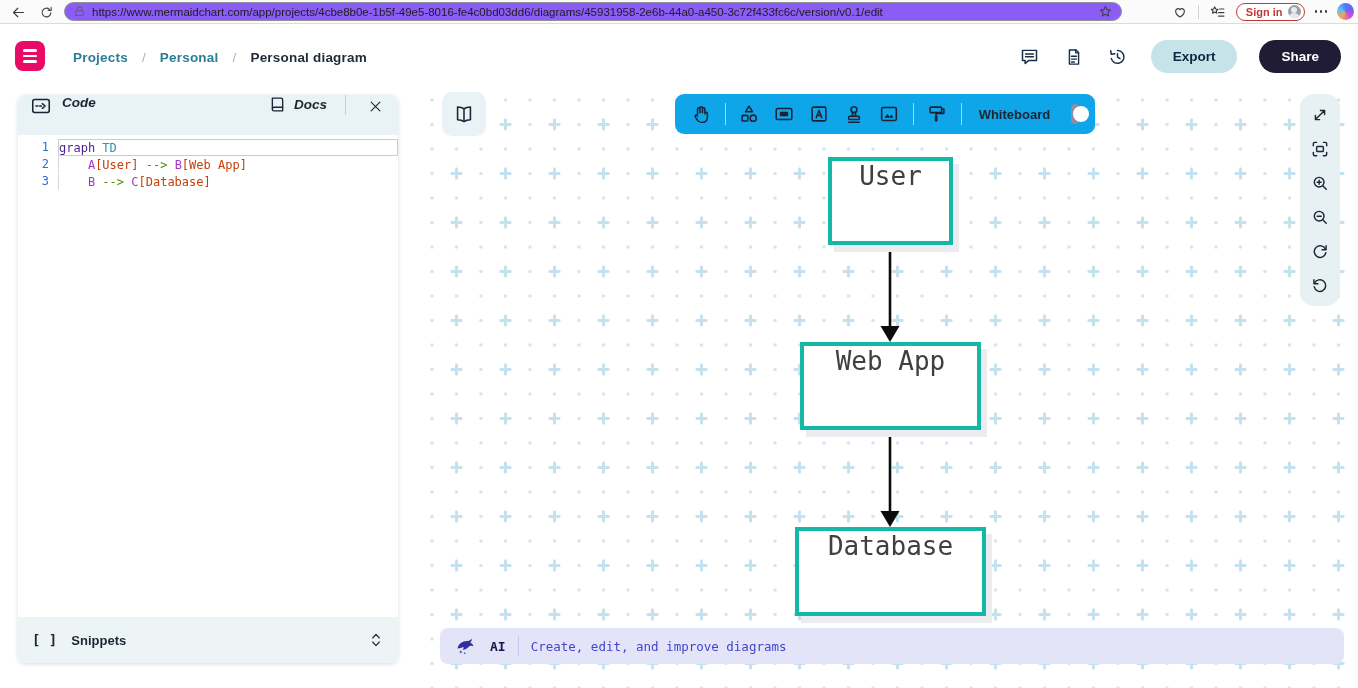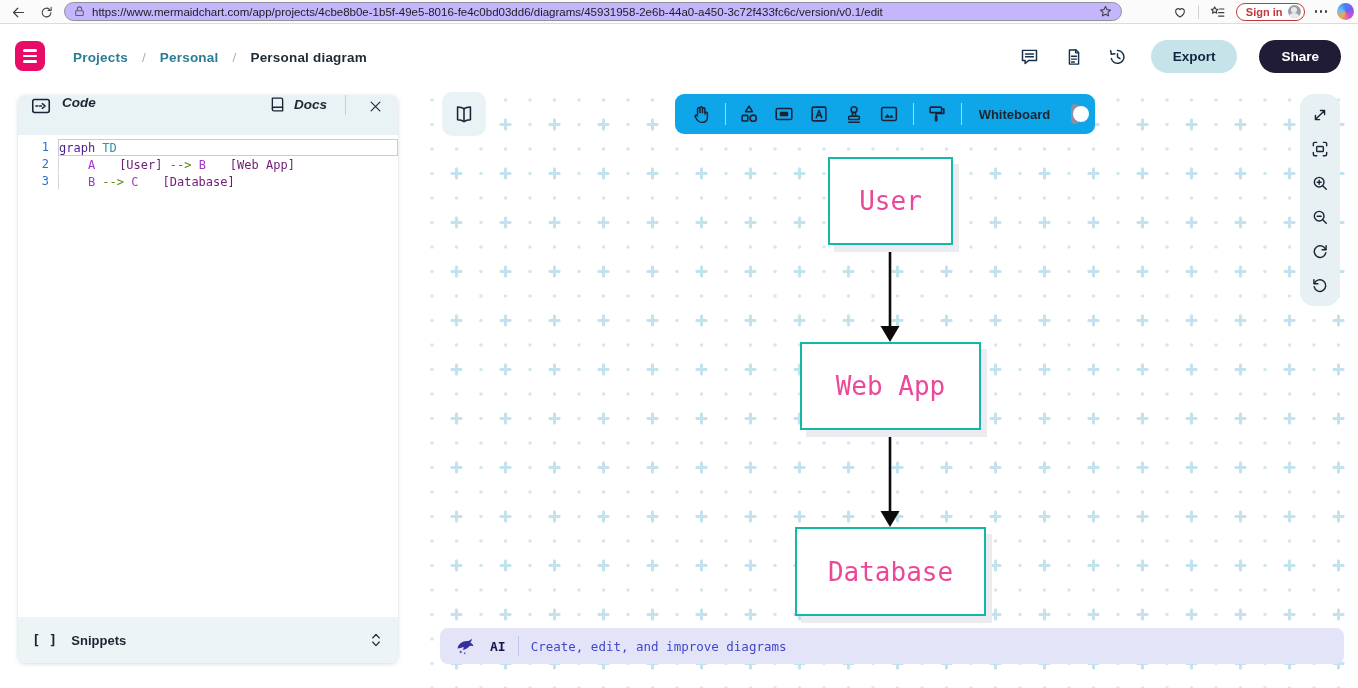--- a/index.html
+++ b/index.html
@@ -5,21 +5,21 @@
   * { margin:0; padding:0; box-sizing:border-box; }
   html,body { width:1358px; height:688px; overflow:hidden; background:#fff;
               font-family:"Liberation Sans", sans-serif; }
 
   
   .chrome { position:relative; height:24px; background:#fbfbfc; border-bottom:1px solid #dadce0; }
   .chrome .nav-btn { position:absolute; top:2px; width:20px; height:20px; display:flex;
                      align-items:center; justify-content:center; cursor:pointer; }
   .chrome svg { display:block; }
   .urlbar { position:absolute; left:64px; top:2px; width:1058px; height:19px;
-            border:1px solid #8f9399; border-radius:10px; background:#c4b5fd;
+            border:1px solid #8f9399; border-radius:10px; background:#8b5cf6;
             display:flex; align-items:center; padding:0 8px; gap:6px; }
   .urlbar .url-text { font-size:11.5px; color:#1d1d1f; white-space:nowrap; overflow:hidden; flex:1; }
   .chrome-right { position:absolute; right:4px; top:0; height:23px; display:flex; align-items:center; gap:10px; }
   .signin-pill { display:flex; align-items:center; gap:5px; border:1.5px solid #bf3a3a; border-radius:10px;
                  padding:1px 3px 1px 9px; height:18px; cursor:pointer; background:#fff; }
   .signin-pill span { color:#bf3a3a; font-size:11px; font-weight:600; }
   .avatar { width:13px; height:13px; border-radius:50%; background:#9aa0a6; position:relative; overflow:hidden; }
   .avatar:before { content:""; position:absolute; left:3.5px; top:2px; width:6px; height:6px; border-radius:50%; background:#e8eaed; }
   .avatar:after  { content:""; position:absolute; left:1.5px; top:8px; width:10px; height:6px; border-radius:50%; background:#e8eaed; }
   .dots3 { display:flex; gap:2.5px; cursor:pointer; }
@@ -61,33 +61,33 @@
   .code-area { flex:1; padding-top:4px; font-family:"DejaVu Sans Mono","Liberation Mono",monospace;
                font-size:12px; overflow:hidden; cursor:text; }
   .cl { display:flex; height:17px; line-height:17px; }
   .ln { width:40px; text-align:right; padding-right:9px; color:#2f6fce; flex:none; }
   .ctext { white-space:pre; flex:1; border:1px solid transparent; }
   .cl.current .ctext { border:1px solid #c8cdd2; }
   .cl.guided .ctext { border-left:1px solid #d4d8db; }
   .tk-kw  { color:#4c1d95; font-weight:normal; }
   .tk-dir { color:#2f93ac; }
   .tk-id  { color:#a436c9; }
-  .tk-str { color:#701a75;margin-left:24px; }
+  .tk-str { color:#c2410c; }
   .tk-arr { color:#4e8f0e; }
   .snippets { height:46px; background:#ecf4f6; border-radius:0 0 8px 8px; display:flex;
               align-items:center; padding:0 14px; gap:14px; cursor:pointer; }
   .snip-icon { font-family:"DejaVu Sans Mono",monospace; font-weight:bold; font-size:14px; color:#1d2532; }
   .snippets .lbl { font-size:13px; font-weight:700; color:#1d2532; flex:1; }
 
   
   .canvas { position:absolute; left:420px; top:64px; width:938px; height:600px; overflow:hidden; }
   .canvas > svg.bg { position:absolute; left:0; top:0; }
-  .node { position:absolute; background:#fff; border:2px solid #14b8a6; display:flex; align-items:center;
+  .node { position:absolute; background:#fff; border:4px solid #14b8a6; display:flex; 
           justify-content:center; font-family:"DejaVu Sans Mono","Liberation Mono",monospace;
-          font-size:26px; color:#ec4899; box-shadow:6px 7px 0 0 #ececf0; cursor:pointer; }
+          font-size:26px; color:#404040; box-shadow:6px 7px 0 0 #ececf0; cursor:pointer; }
   .arrows { position:absolute; left:0; top:0; pointer-events:none; }
 
   .book-btn { position:absolute; left:22px; top:4px; width:44px; height:44px; border-radius:10px;
               background:#e9f2f4; display:flex; align-items:center; justify-content:center; cursor:pointer; }
 
   .topbar { position:absolute; left:255px; top:6px; width:420px; height:40px; border-radius:9px;
             background:#0ea5e9; display:flex; align-items:center; padding:0 16px; gap:13px; }
   .tool { width:24px; height:24px; display:flex; align-items:center; justify-content:center; cursor:pointer; }
   .tb-div { width:1px; height:22px; background:#b9d2da; }
   .wb-label { font-size:13px; font-weight:600; color:#1c2430; margin-left:4px; }

